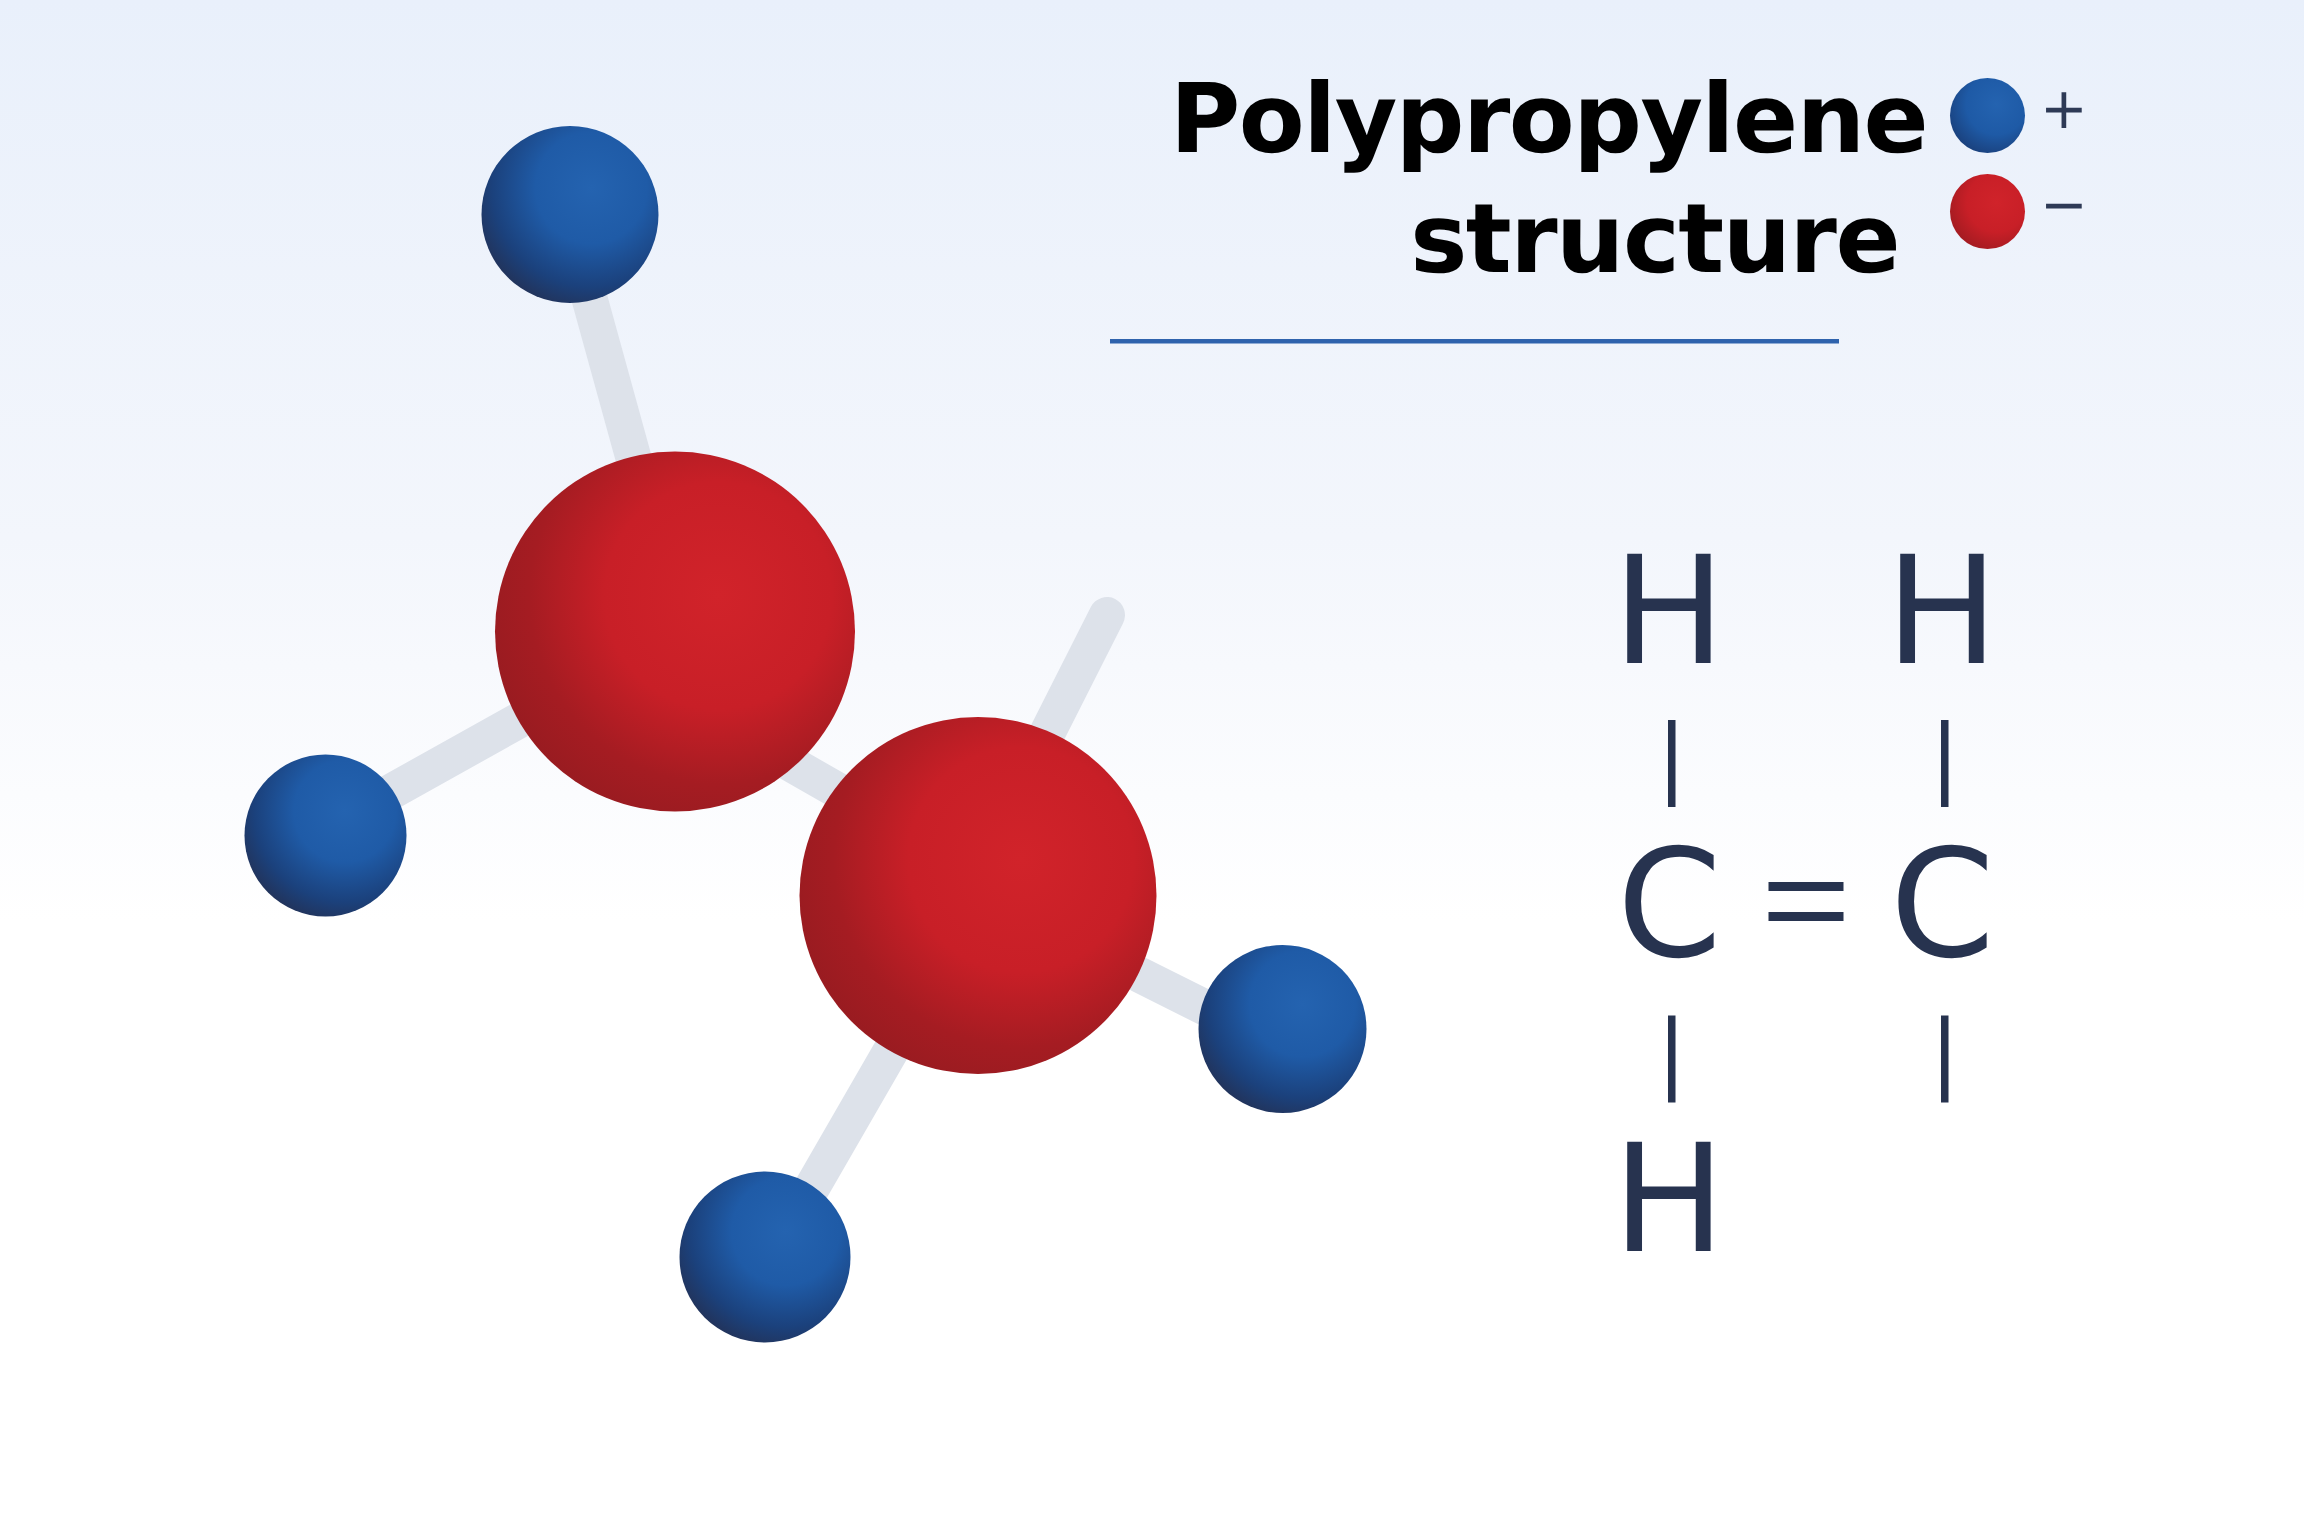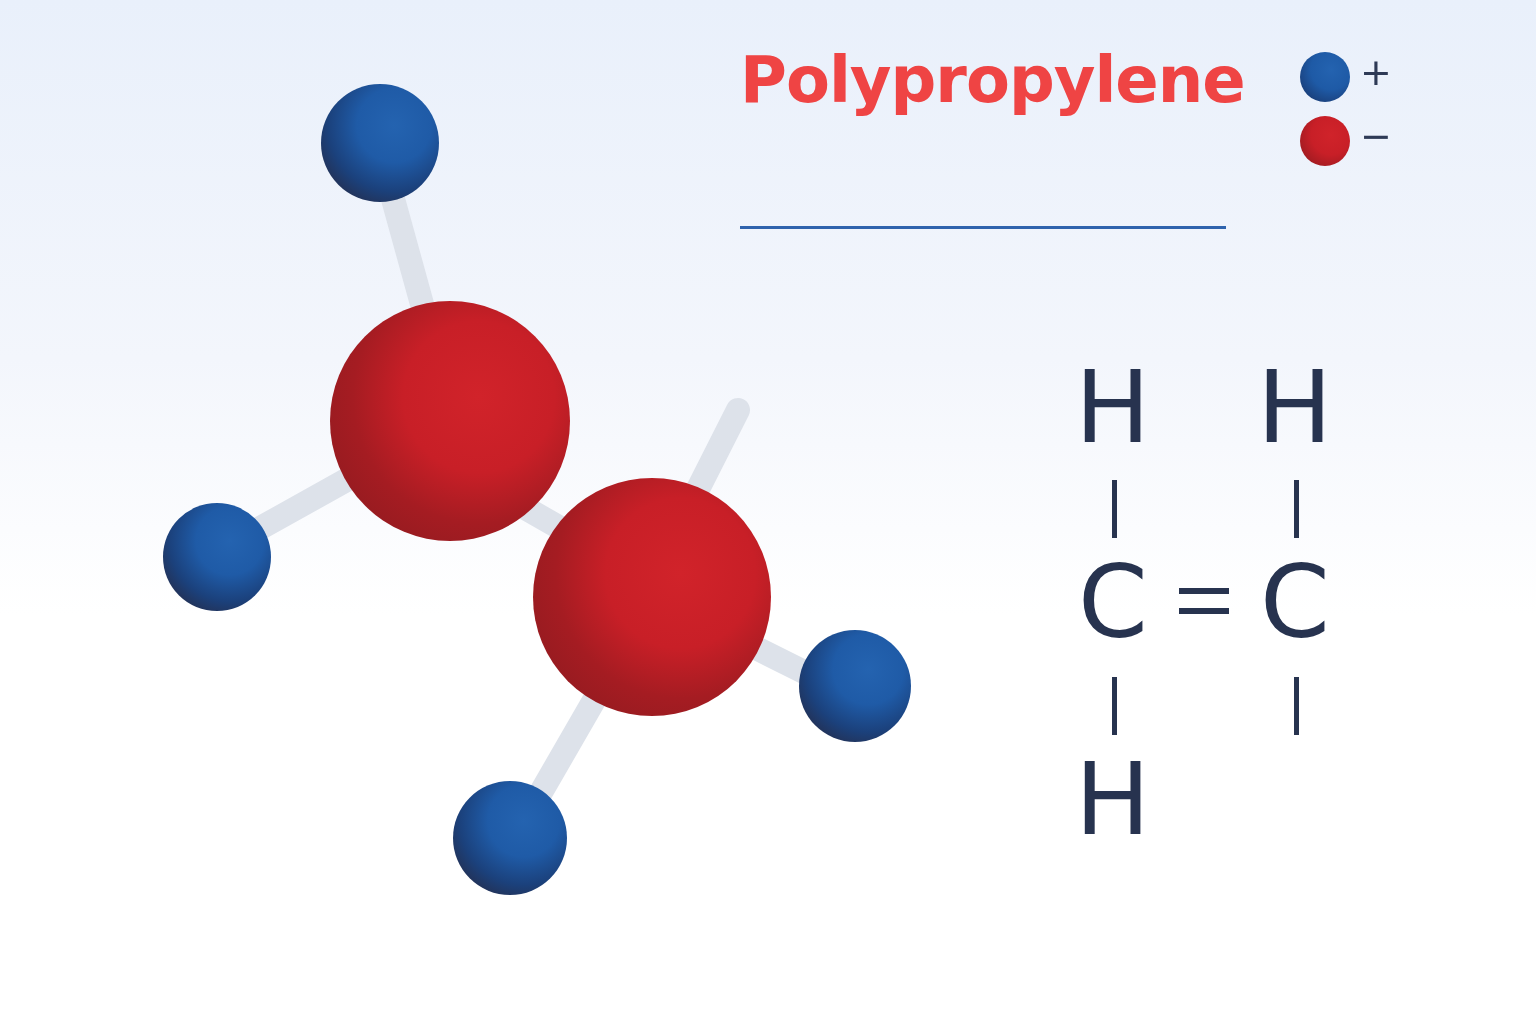--- a/index.html
+++ b/index.html
@@ -2,22 +2,22 @@
 <html><head>
 <meta charset="utf-8">
 <style>
   html, body { margin: 0; padding: 0; }
   body {
     width: 1536px; height: 1024px; overflow: hidden; position: relative;
     background: linear-gradient(180deg, #e9f0fb 0%, #f3f6fc 35%, #ffffff 60%, #ffffff 100%);
     font-family: "DejaVu Sans", sans-serif;
   }
   .title {
-    position: absolute; left: 740px; top: 40px; width: 486px;
-    text-align: right; color: #ef4444; font-weight: bold;
+    position: absolute; left: 780px; top: 40px; width: 486px;
+    text-align: right; color: #000000; font-weight: bold;
     font-family: "DejaVu Sans", sans-serif;
     font-size: 64px; line-height: 80px; letter-spacing: -1px;
   }
   .title-rule {
     position: absolute; left: 740px; top: 226px; width: 486px; height: 3px;
     background: #2f63ad;
   }
   .legend { position: absolute; left: 1300px; top: 52px; }
   .legend-item { position: relative; height: 64px; width: 110px; }
   .legend-ball {
@@ -37,20 +37,21 @@
   }
   .f-sub { font-size: 60px; vertical-align: -22px; }
   .f-bond-v { position: absolute; width: 5px; height: 58px; background: #27334f; }
   .f-eq { position: absolute; width: 50px; height: 6px; background: #27334f; }
 </style>
 </head>
 <body>
 
 <div class="title">
   <div>Polypropylene</div>
+  <div>structure</div>
 </div>
 <div class="title-rule"></div>
 
 <div class="legend">
   <div class="legend-item">
     <div class="legend-ball ball-blue"></div>
     <span class="legend-sign">+</span>
   </div>
   <div class="legend-item">
     <div class="legend-ball ball-red"></div>

